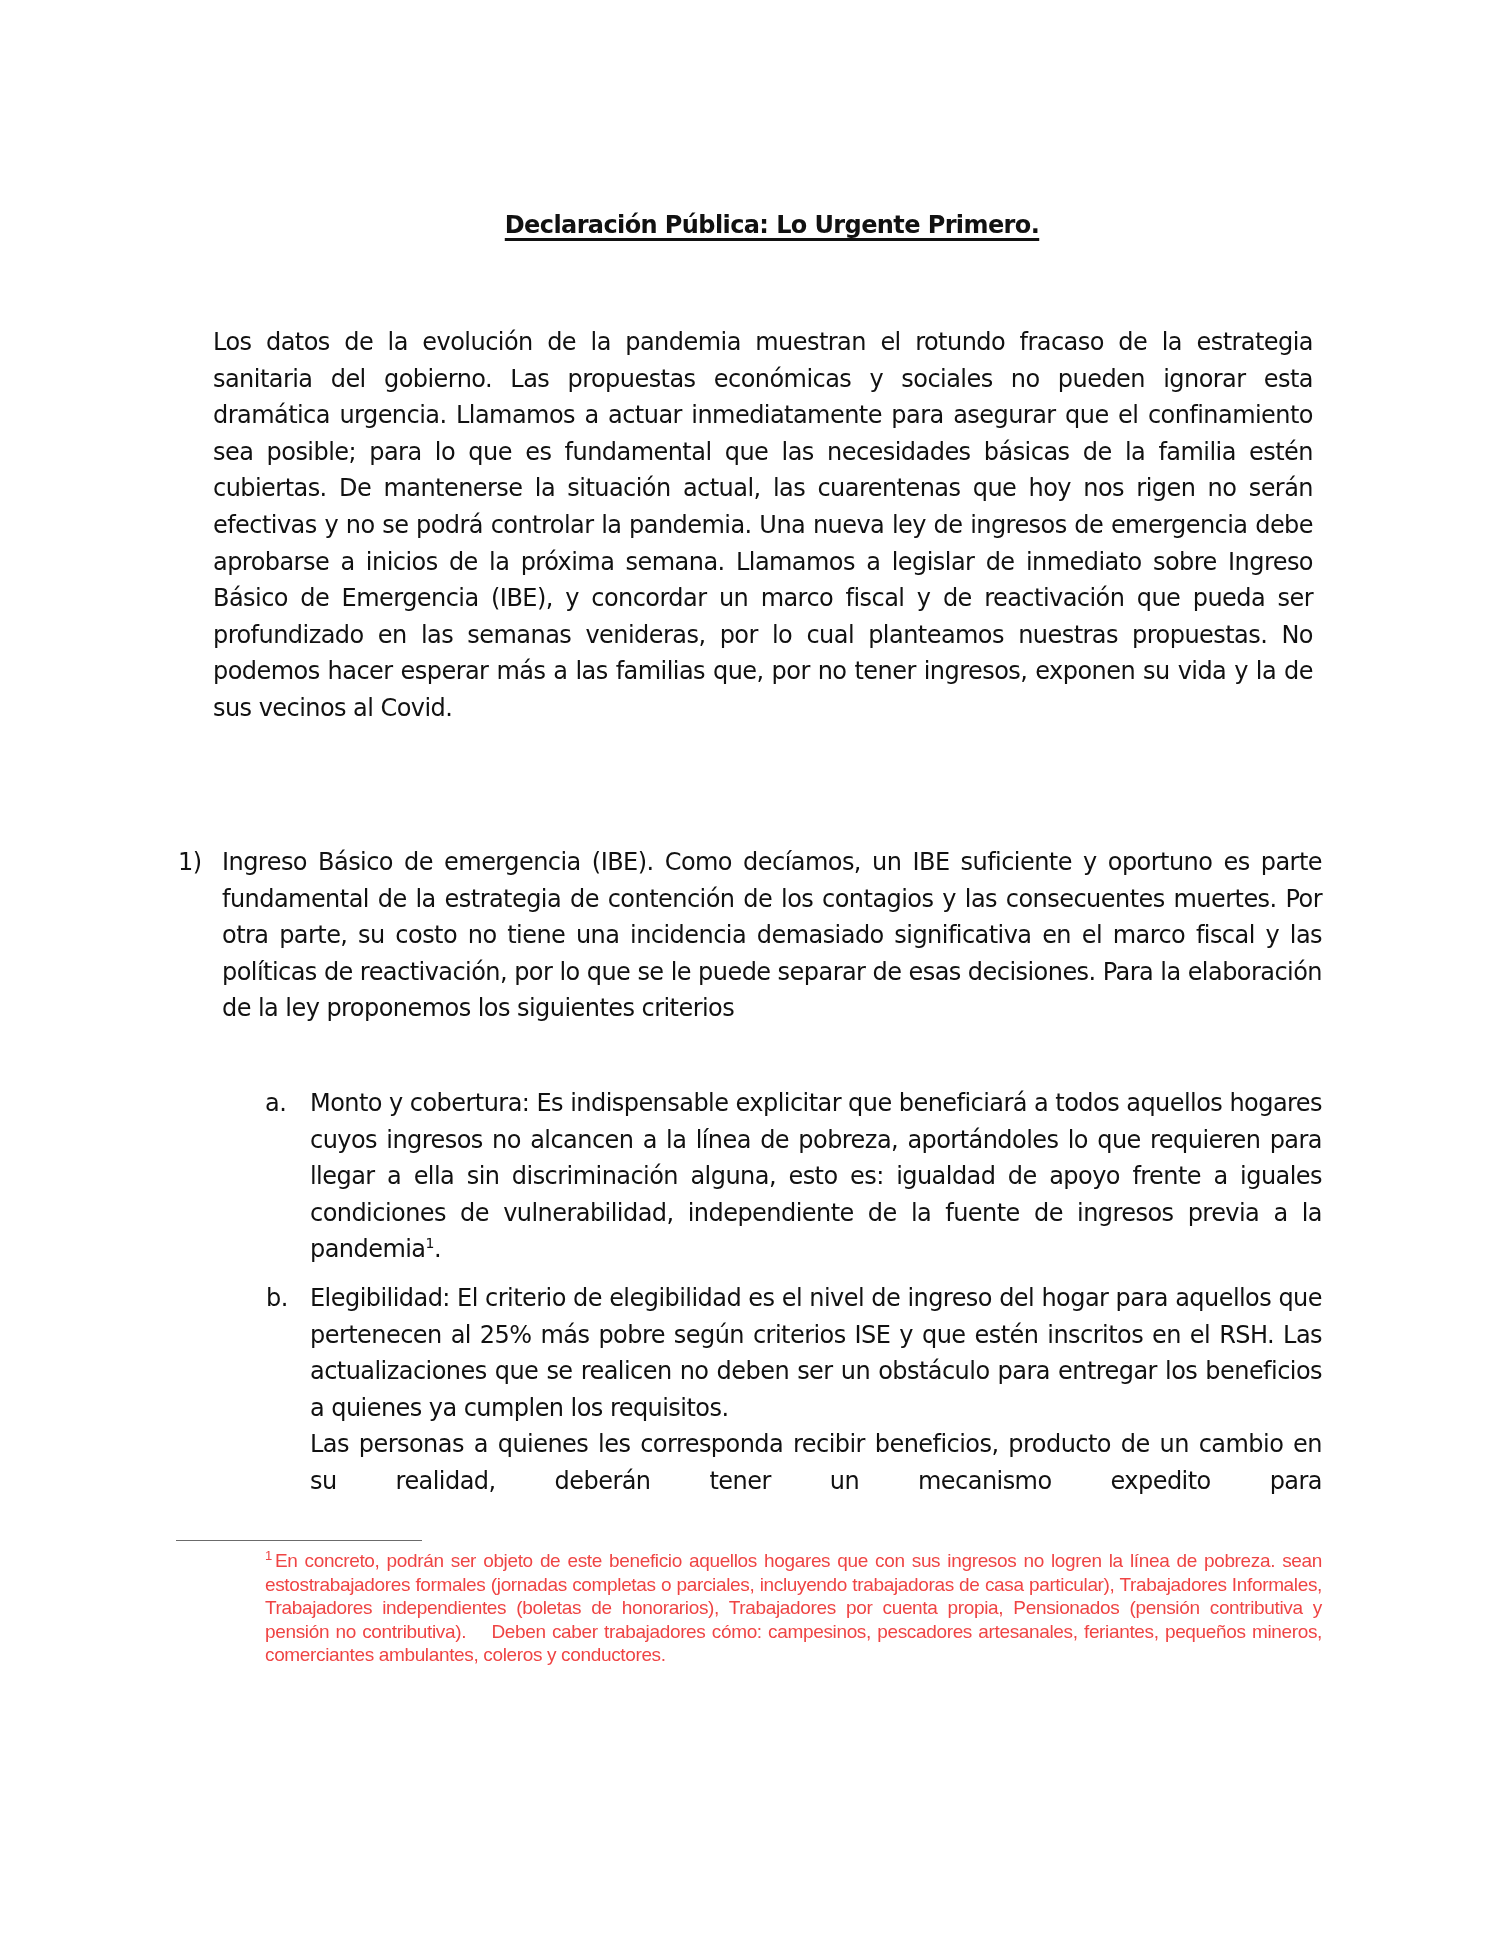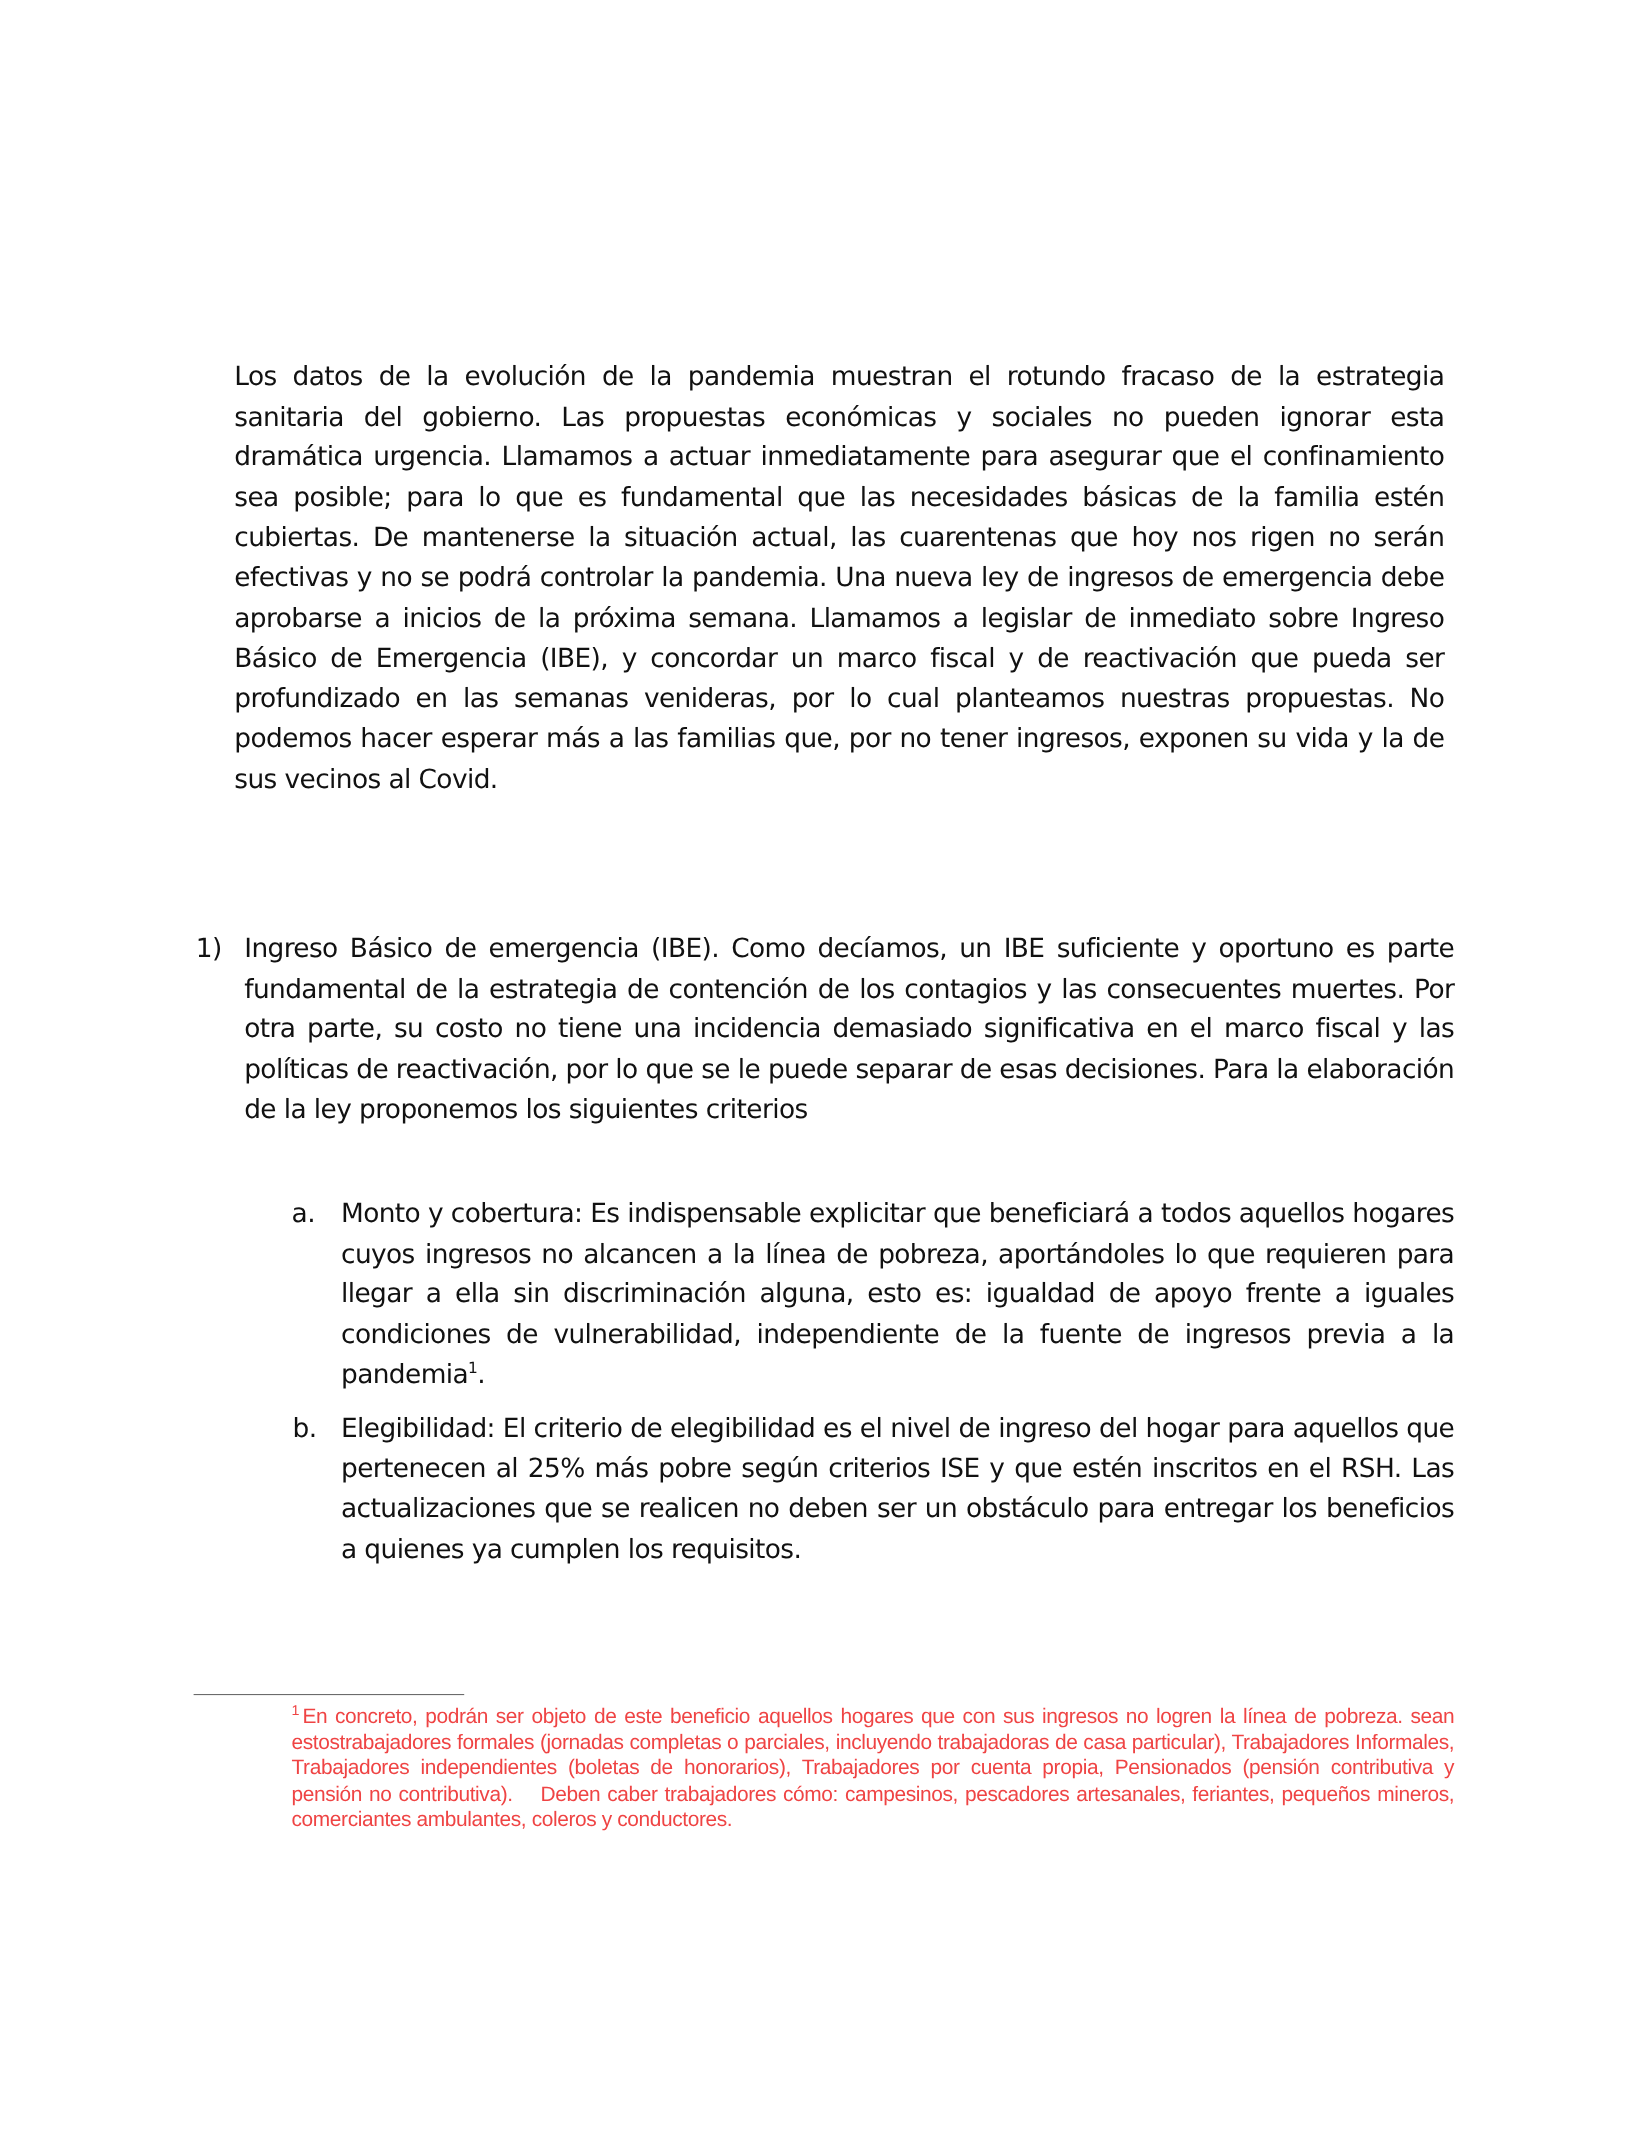--- a/index.html
+++ b/index.html
@@ -34,38 +34,42 @@
     text-align: justify; letter-spacing: -0.35px; color: #ef4444;
   }
   .footnote p { margin: 0; text-align: justify; text-align-last: left; }
   .fn-sup { font-size: 13px; vertical-align: super; line-height: 0; margin-right: 3px; }
 </style>
 </head>
 <body>
 
 <div class="page">
 
+  <div class="title">
+    <span>Declaración Pública: Lo Urgente Primero.</span>
+  </div>
 
   <div class="block intro">
     <p>Los datos de la evolución de la pandemia muestran el rotundo fracaso de la estrategia sanitaria del gobierno. Las propuestas económicas y sociales no pueden ignorar esta dramática urgencia. Llamamos a actuar inmediatamente para asegurar que el confinamiento sea posible; para lo que es fundamental que las necesidades básicas de la familia estén cubiertas. De mantenerse la situación actual, las cuarentenas que hoy nos rigen no serán efectivas y no se podrá controlar la pandemia. Una nueva ley de ingresos de emergencia debe aprobarse a inicios de la próxima semana. Llamamos a legislar de inmediato sobre Ingreso Básico de Emergencia (IBE), y concordar un marco fiscal y de reactivación que pueda ser profundizado en las semanas venideras, por lo cual planteamos nuestras propuestas. No podemos hacer esperar más a las familias que, por no tener ingresos, exponen su vida y la de sus vecinos al Covid.</p>
   </div>
 
   <span class="marker marker-1">1)</span>
   <div class="block item1">
     <p><b>Ingreso Básico de emergencia (IBE).</b><span> Como decíamos, un IBE suficiente y oportuno es parte fundamental de la estrategia de contención de los contagios y las consecuentes muertes. Por otra parte, su costo no tiene una incidencia demasiado significativa en el marco fiscal y las políticas de reactivación, por lo que se le puede separar de esas decisiones. Para la elaboración de la ley proponemos los siguientes criterios</span></p>
   </div>
 
   <span class="marker marker-a">a.</span>
   <div class="block item-a">
     <p><b>Monto y cobertura:</b><span> Es indispensable explicitar que beneficiará a todos aquellos hogares cuyos ingresos no alcancen a la línea de pobreza, aportándoles lo que requieren para llegar a ella sin discriminación alguna, esto es: igualdad de apoyo frente a iguales condiciones de vulnerabilidad, independiente de la fuente de ingresos previa a la pandemia</span><span class="sup">1</span><span>.</span></p>
   </div>
 
   <span class="marker marker-b">b.</span>
   <div class="block item-b">
     <p><b>Elegibilidad:</b><span> El criterio de elegibilidad es el nivel de ingreso del hogar para aquellos que pertenecen al 25% más pobre según criterios ISE y que estén inscritos en el RSH. Las actualizaciones que se realicen no deben ser un obstáculo para entregar los beneficios a quienes ya cumplen los requisitos.</span></p>
+    <p style="text-align-last: justify;"><span>Las personas a quienes les corresponda recibir beneficios, producto de un cambio en su realidad, deberán tener un mecanismo expedito para</span></p>
   </div>
 
   <div class="separator"></div>
 
   <div class="footnote">
     <p><span class="fn-sup">1</span><span style="white-space: pre-wrap;">En concreto, podrán ser objeto de este beneficio aquellos hogares que con sus ingresos no logren la línea de pobreza. sean estostrabajadores formales (jornadas completas o parciales, incluyendo trabajadoras de casa particular), Trabajadores Informales, Trabajadores independientes (boletas de honorarios), Trabajadores por cuenta propia, Pensionados (pensión contributiva y pensión no contributiva).    Deben caber trabajadores cómo: campesinos, pescadores artesanales, feriantes, pequeños mineros, comerciantes ambulantes, coleros y conductores.</span></p>
   </div>
 
 </div>
 

